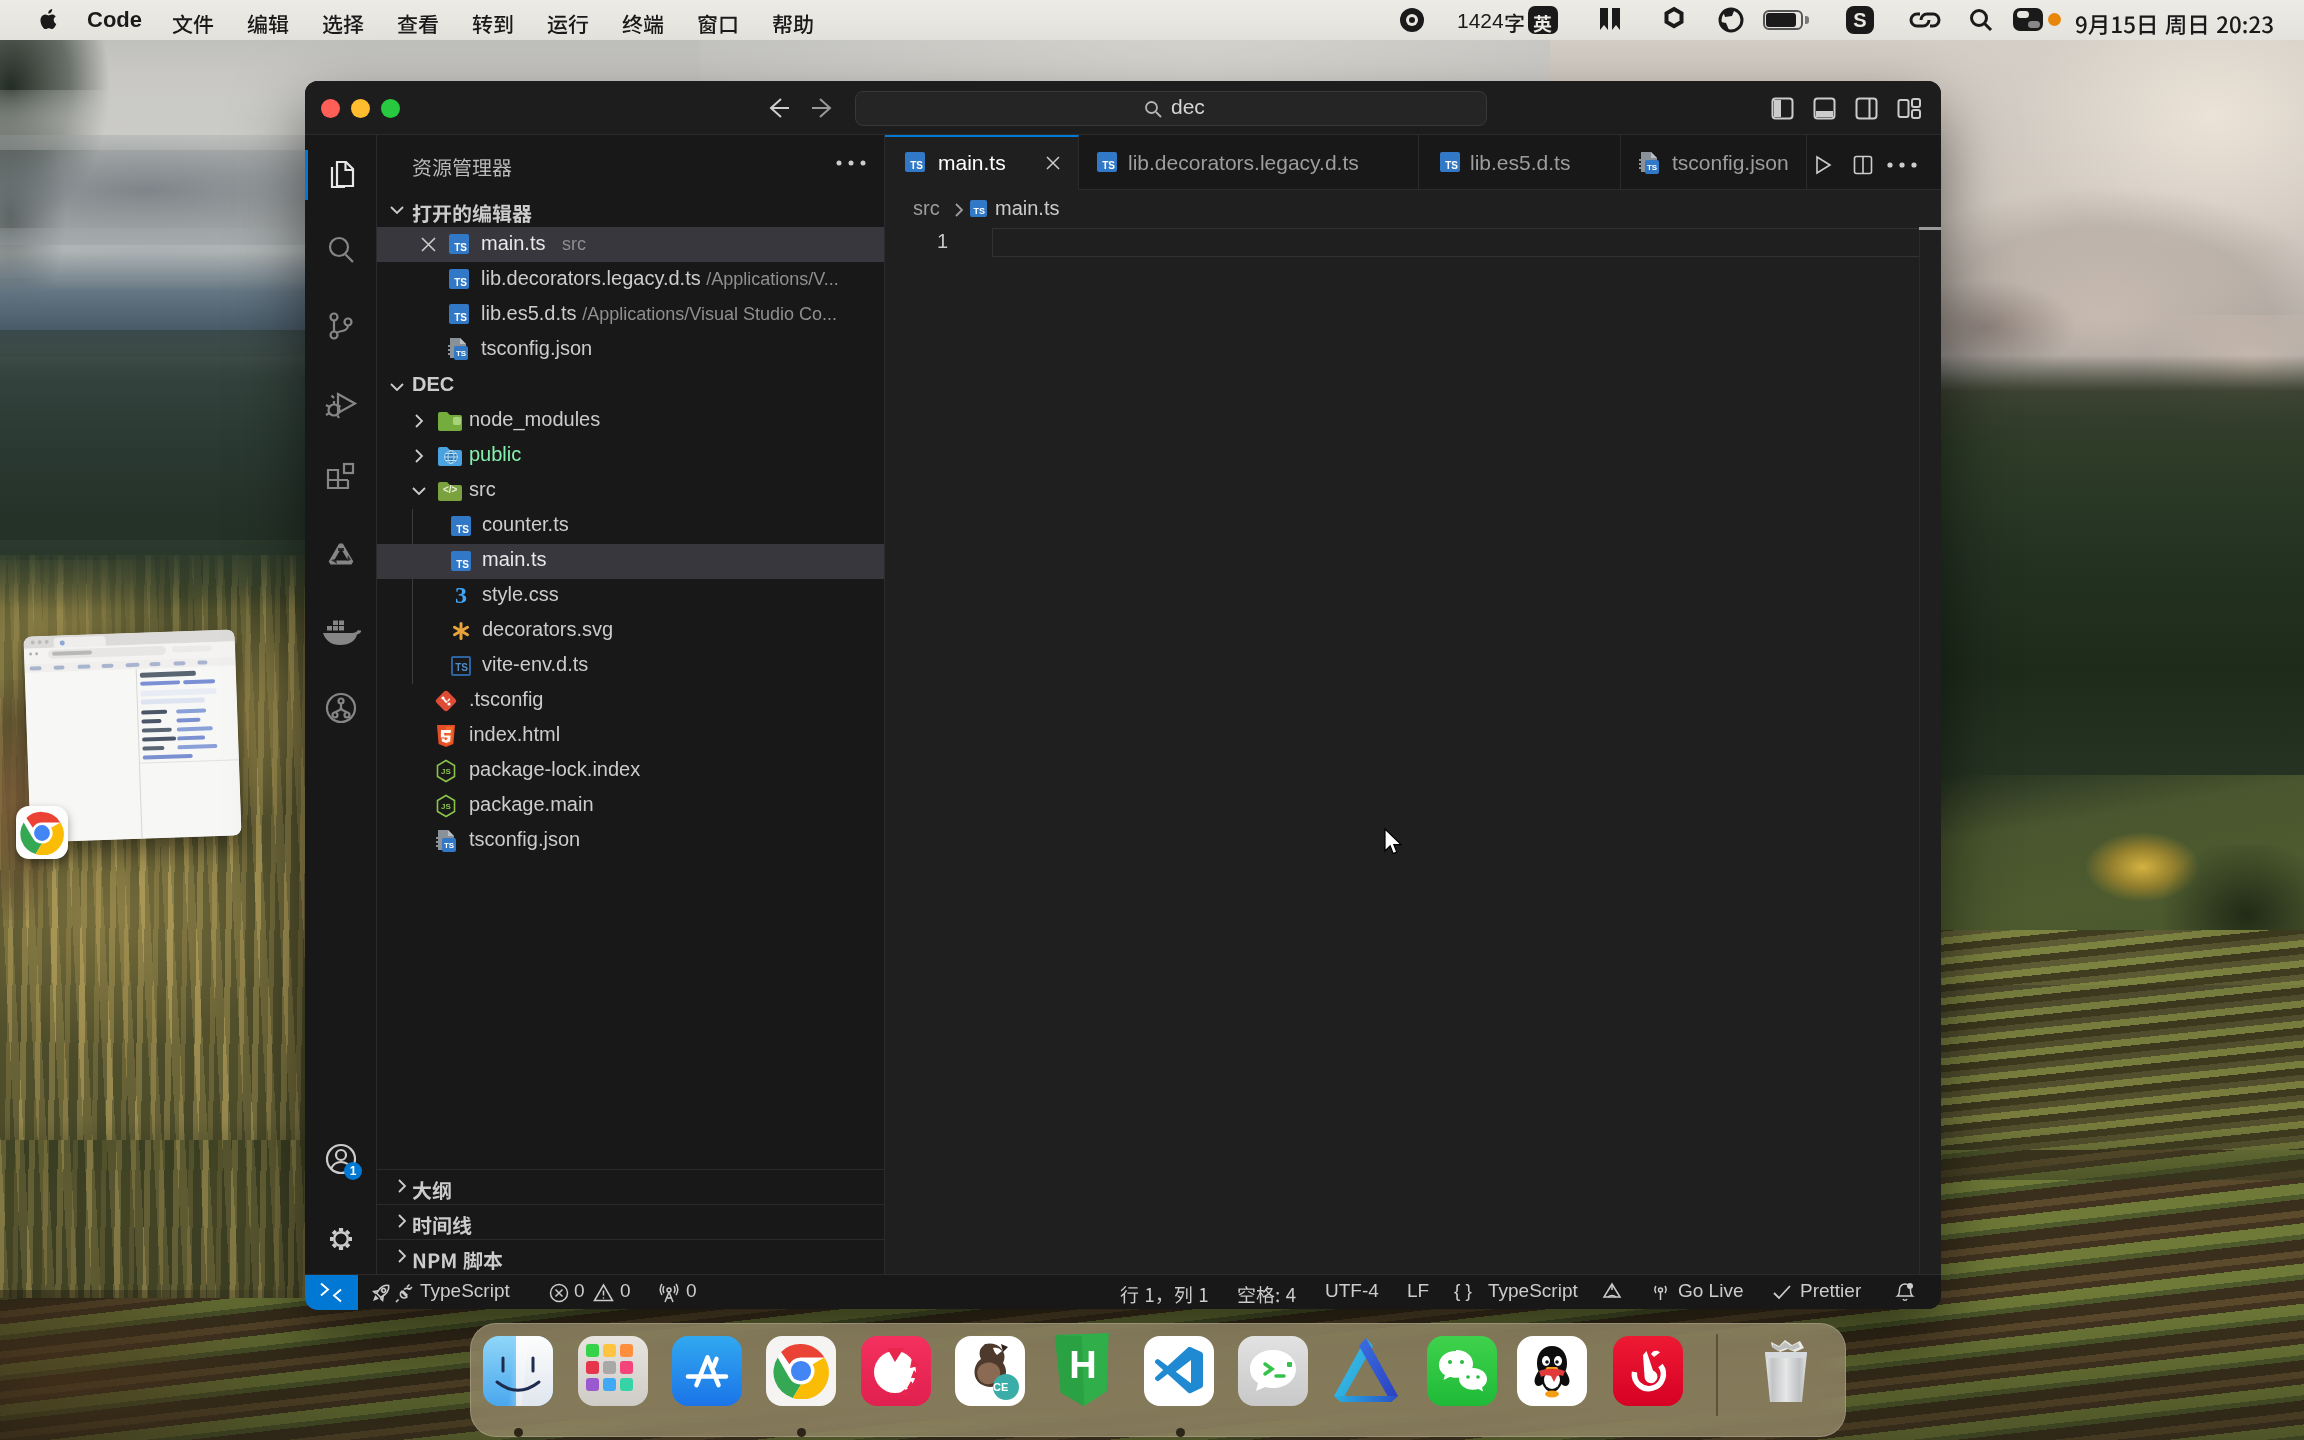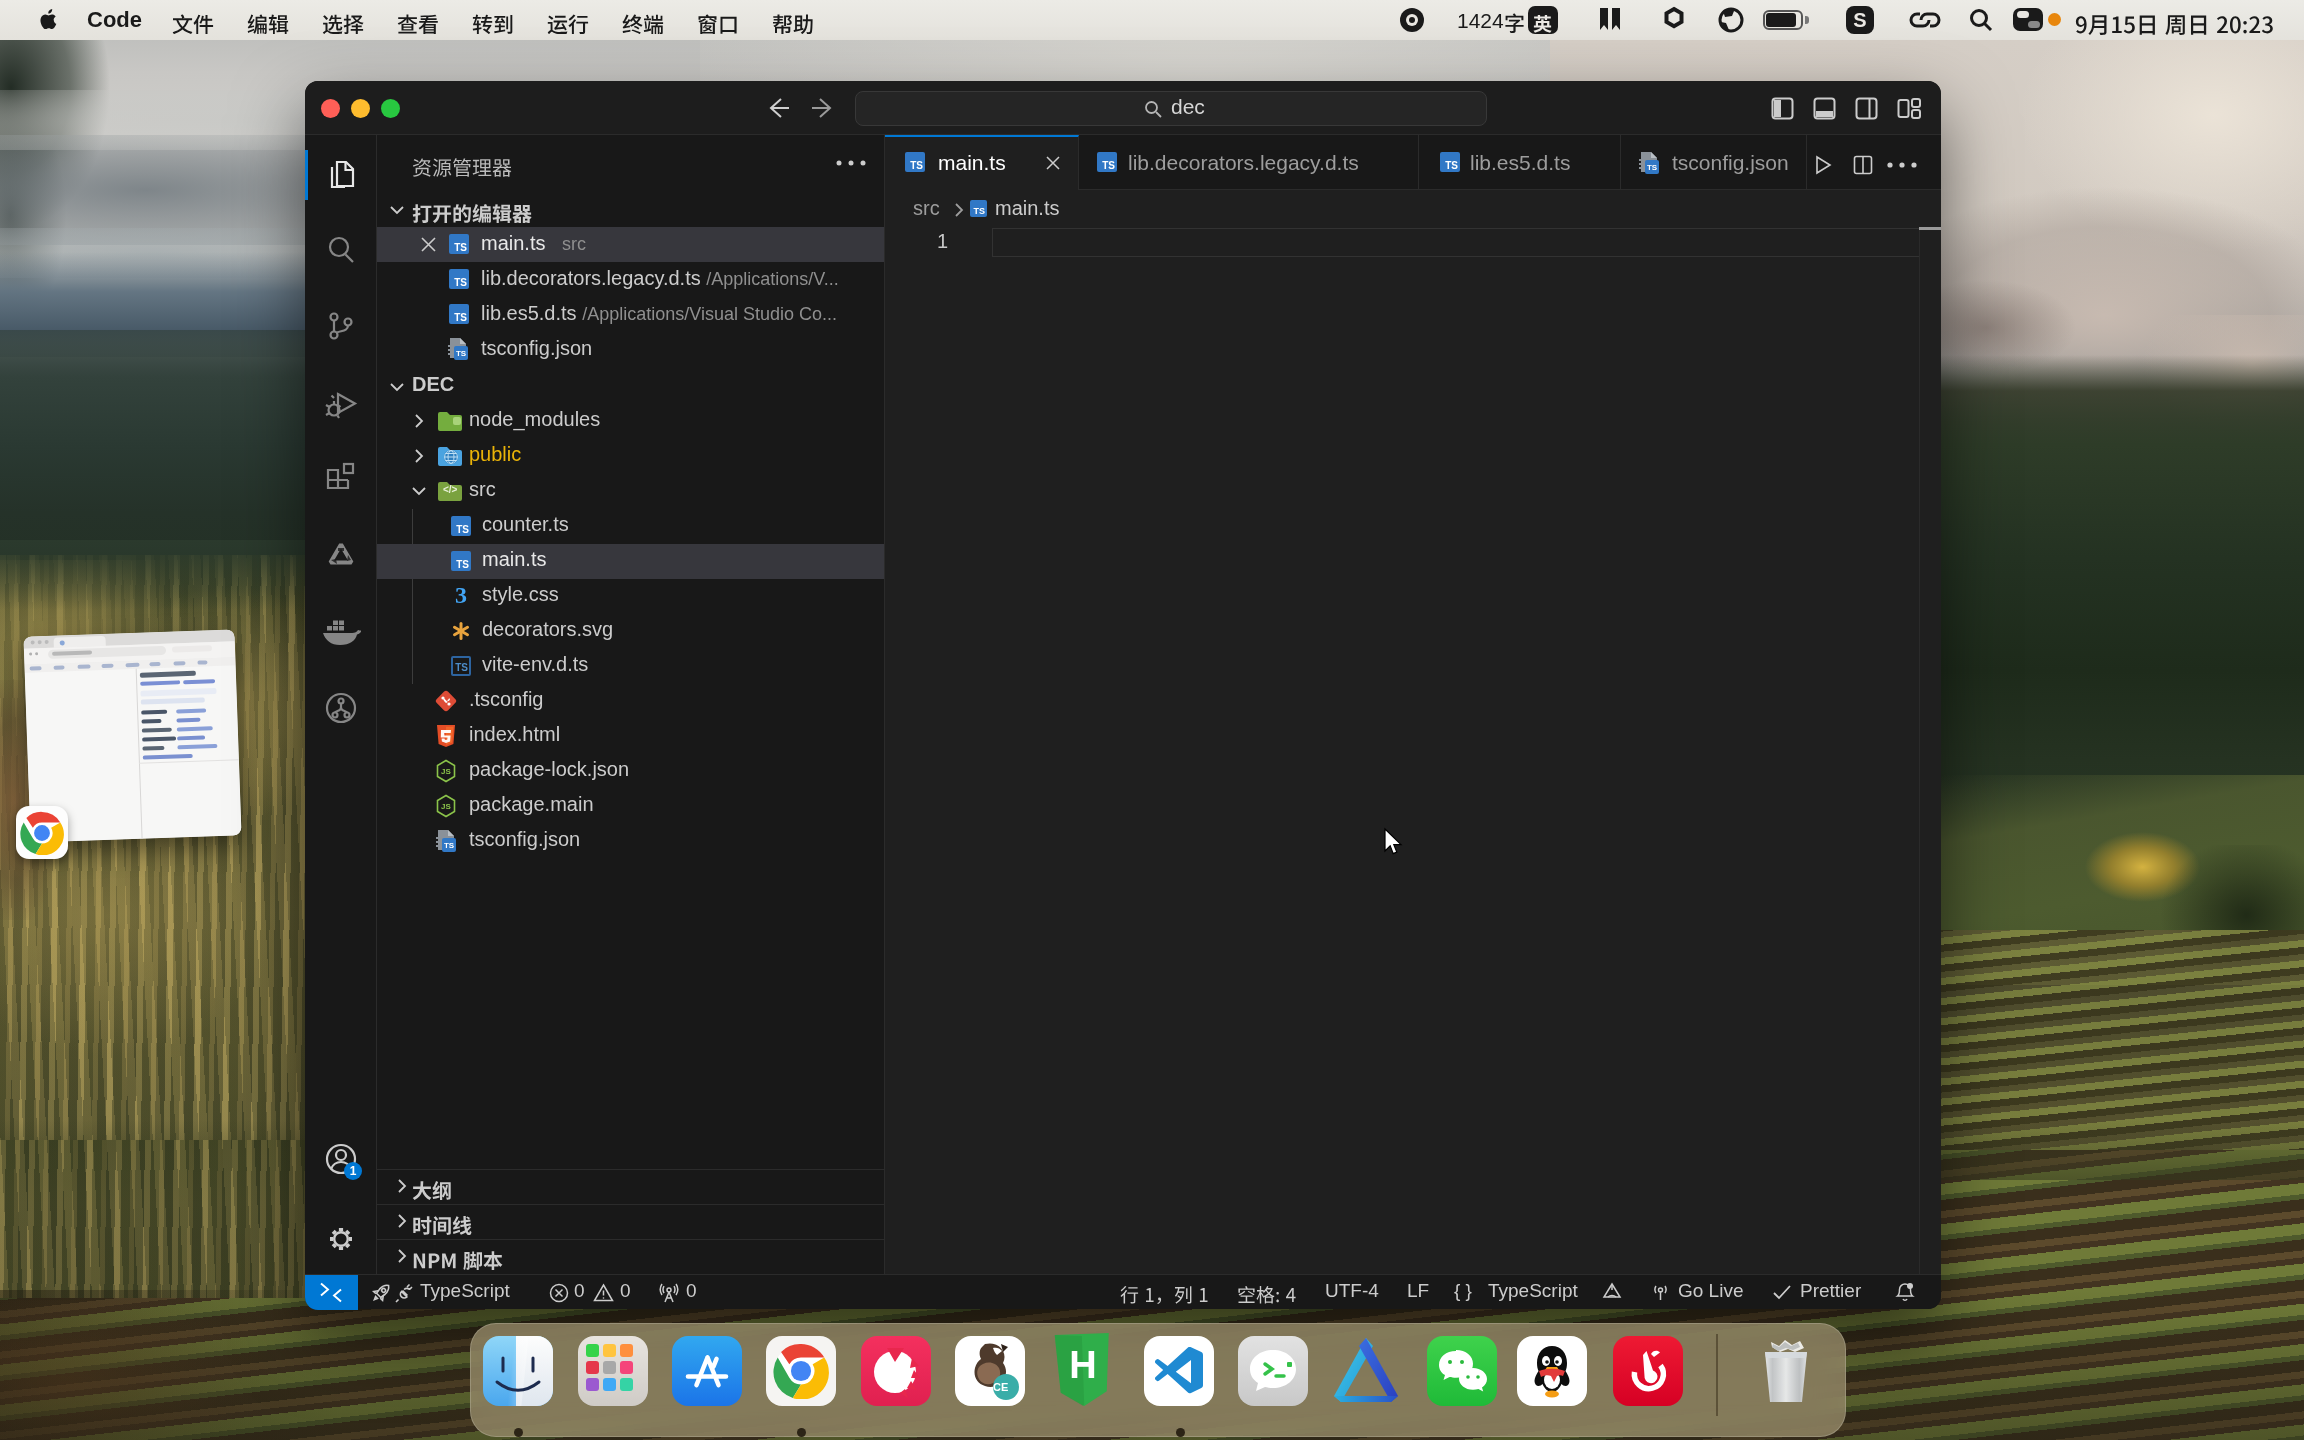--- a/index.html
+++ b/index.html
@@ -342,21 +342,21 @@
           <path fill="#74ad3e" d="M1 3a2 2 0 012-2h7l3 3h10a2 2 0 012 2v12a2 2 0 01-2 2H3a2 2 0 01-2-2z"></path>
         </svg>
         <div class="abs" style="left:76px;top:282px;width:8px;height:8px;border-radius:2px;background:#a8d37a"></div>
         <div class="abs" style="left:92px;top:273px;font-size:20px;color:#cccccc">node_modules</div>
         <svg class="abs" style="left:34px;top:313px" width="16" height="16" viewBox="0 0 16 16">
           <path fill="none" stroke="#cccccc" stroke-width="1.8" d="M5 2l6 6-6 6"></path>
         </svg>
         <svg class="abs" style="left:60px;top:311px" width="26" height="22" viewBox="0 0 26 22">
           <path fill="#4aa3e0" d="M1 3a2 2 0 012-2h7l3 3h10a2 2 0 012 2v12a2 2 0 01-2 2H3a2 2 0 01-2-2z"></path>
         </svg>
-        <div class="abs" style="left:92px;top:308px;font-size:20px;color:#eab308">public</div>
+        <div class="abs" style="left:92px;top:308px;font-size:20px;color:#86efac">public</div>
         <svg class="abs" style="left:66px;top:314px" width="16" height="16" viewBox="0 0 16 16">
           <circle cx="8" cy="8" r="7" fill="#2d7fc0"></circle>
           <g fill="none" stroke="#bfe0f5" stroke-width="1">
             <circle cx="8" cy="8" r="6.4"></circle>
             <ellipse cx="8" cy="8" rx="3" ry="6.4"></ellipse>
             <path d="M1.6 8h12.8M2.5 4.5h11M2.5 11.5h11"></path>
           </g>
         </svg>
         <svg class="abs" style="left:34px;top:348px" width="16" height="16" viewBox="0 0 16 16">
           <path fill="none" stroke="#cccccc" stroke-width="1.8" d="M2 5l6 6 6-6"></path>
@@ -398,21 +398,21 @@
         <svg class="abs" style="left:58px;top:589px" width="22" height="24" viewBox="0 0 22 24">
           <path fill="#e44d26" d="M2 1h18l-1.6 19L11 23l-7.4-3z"></path>
           <path fill="#f16529" d="M11 2.8V21l6-2.4L18.4 2.8z"></path>
           <path fill="#fff" d="M6 6h10l-.3 3H9.2l.2 2.5h6.2l-.5 6-4.1 1.4-4.1-1.4-.3-3h3l.1 1 1.3.4 1.3-.4.2-2H5.8z" opacity=".95"></path>
         </svg>
         <div class="abs" style="left:92px;top:588px;font-size:20px;color:#cccccc">index.html</div>
         <svg class="abs" style="left:58px;top:624px" width="22" height="24" viewBox="0 0 22 24">
           <path fill="none" stroke="#8bc34a" stroke-width="1.6" d="M11 1.5l8.5 5v11L11 22.5l-8.5-5v-11z"></path>
           <text x="11" y="15" font-size="8" font-weight="bold" fill="#8bc34a" text-anchor="middle" font-family="Liberation Sans">JS</text>
         </svg>
-        <div class="abs" style="left:92px;top:623px;font-size:20px;color:#cccccc">package-lock.json</div>
+        <div class="abs" style="left:92px;top:623px;font-size:20px;color:#cccccc">package-lock.index</div>
         <svg class="abs" style="left:58px;top:659px" width="22" height="24" viewBox="0 0 22 24">
           <path fill="none" stroke="#8bc34a" stroke-width="1.6" d="M11 1.5l8.5 5v11L11 22.5l-8.5-5v-11z"></path>
           <text x="11" y="15" font-size="8" font-weight="bold" fill="#8bc34a" text-anchor="middle" font-family="Liberation Sans">JS</text>
         </svg>
         <div class="abs" style="left:92px;top:658px;font-size:20px;color:#cccccc">package.main</div>
         <svg class="abs" style="left:58px;top:694px" width="22" height="24" viewBox="0 0 22 24">
           <path fill="#8a9199" d="M3 1h10l6 6v14H3z"></path>
           <path fill="#b8bec4" d="M13 1l6 6h-6z"></path>
           <rect x="1" y="8" width="7" height="2" fill="#8a9199"></rect>
           <rect x="1" y="12" width="7" height="2" fill="#8a9199"></rect>

